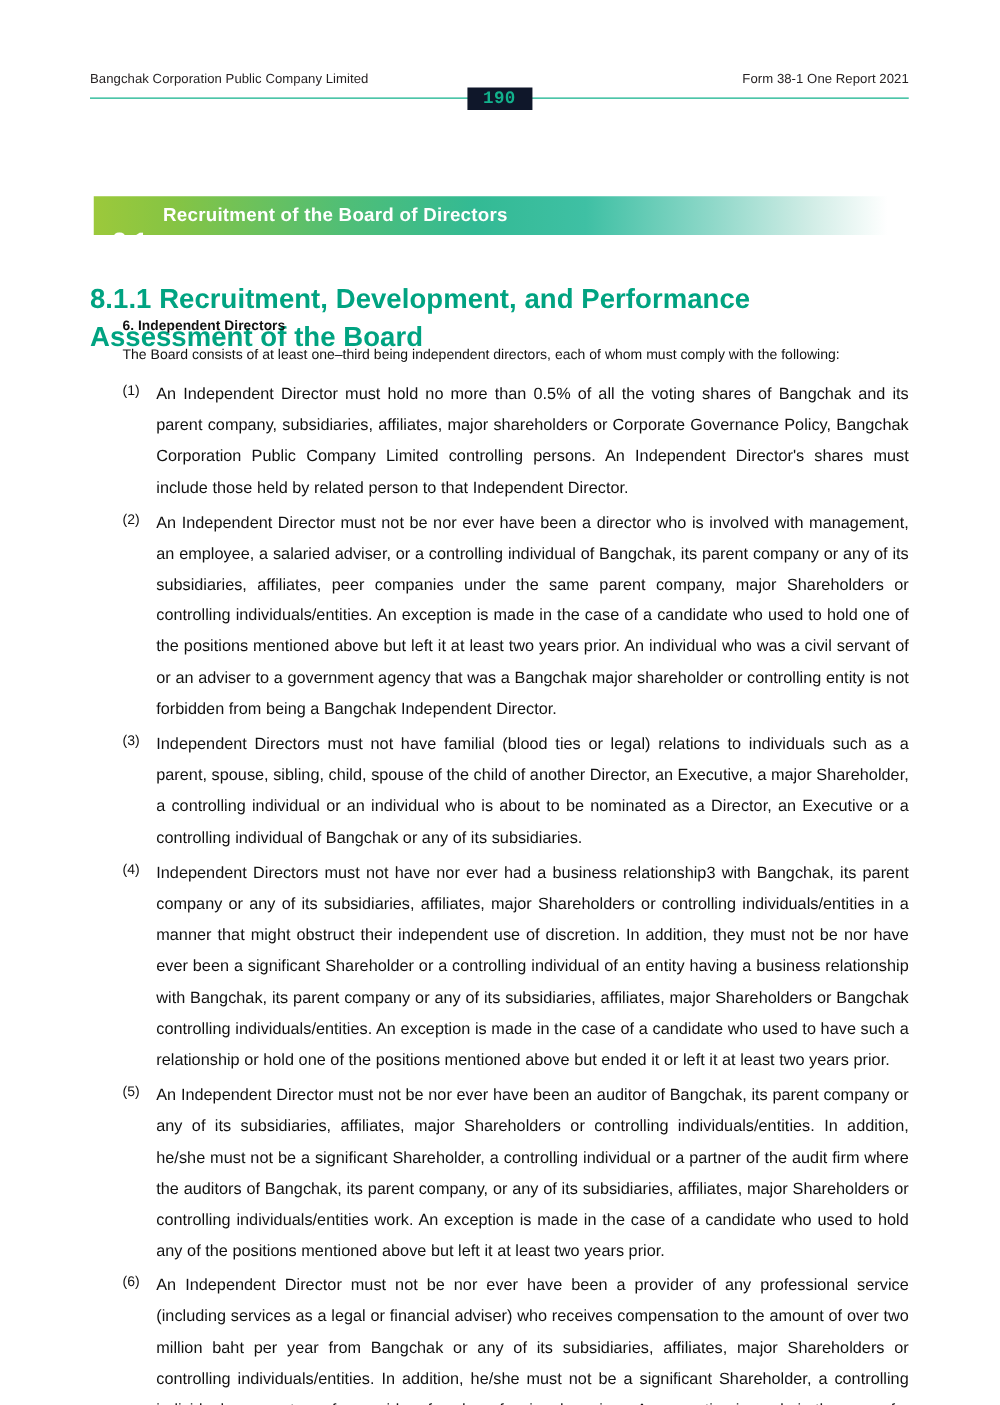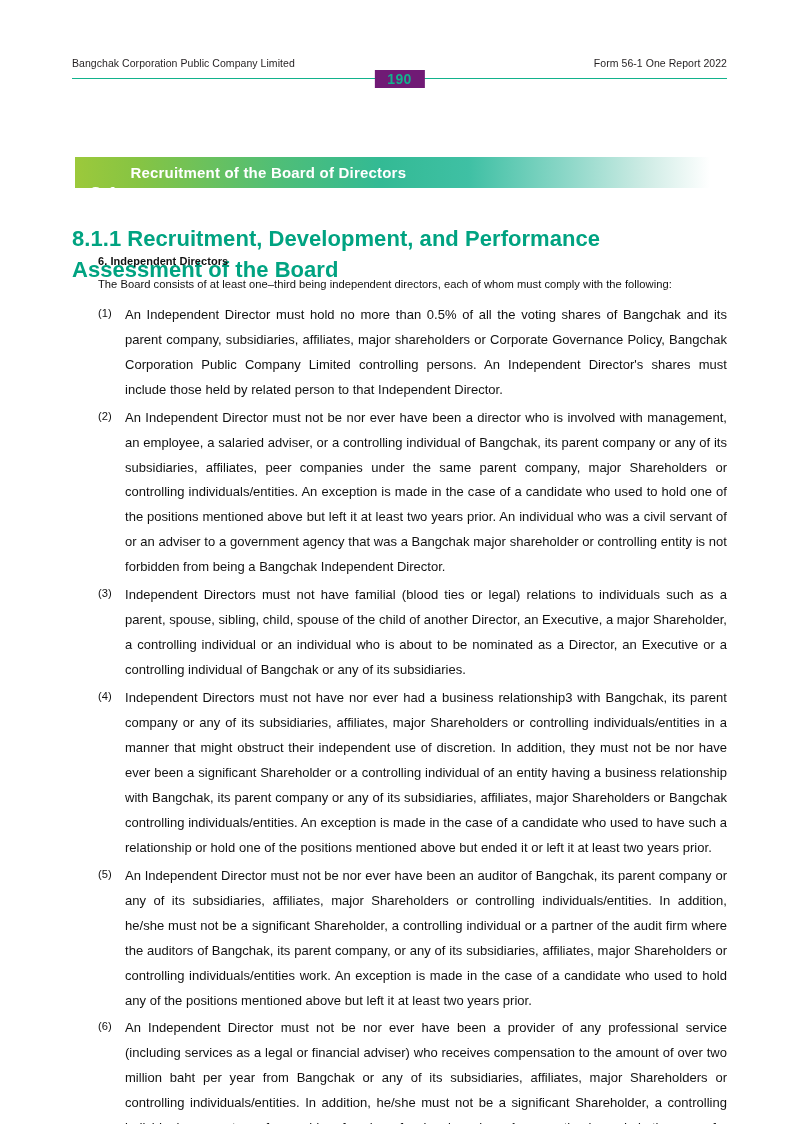--- a/index.html
+++ b/index.html
@@ -55,26 +55,27 @@
     top: 21px;
     width: 655px;
     height: 1.4px;
     background: #12B28C;
   }
   .header-rule-gap {
     position: absolute;
     left: 50%;
     top: 13px;
     transform: translateX(-50%);
-    background: #701a75;
+    background: #0f172a;
     padding: 0 13px;
     height: 18px;
     display: flex;
     align-items: center;
     justify-content: center;
+    font-family: Liberation Mono, monospace;
   }
   .page-number {
     font-size: 14px;
     font-weight: bold;
     color: #12B28C;
     line-height: 1;
     letter-spacing: 0.3px;
   }
 
   
@@ -188,21 +189,21 @@
     hyphens: none;
   }
 </style>
 </head>
 <body>
 
 <div class="page">
 
   <div class="header">
     <div class="header-left">Bangchak Corporation Public Company Limited</div>
-    <div class="header-right">Form 56-1 One Report 2022</div>
+    <div class="header-right">Form 38-1 One Report 2021</div>
     <div class="header-rule"></div>
     <div class="header-rule-gap">
       <span class="page-number">190</span>
     </div>
   </div>
 
 
   <div class="section-band">
     <span class="section-band-num">8.1</span>
     <span class="section-band-text">Recruitment of the Board of Directors</span>

